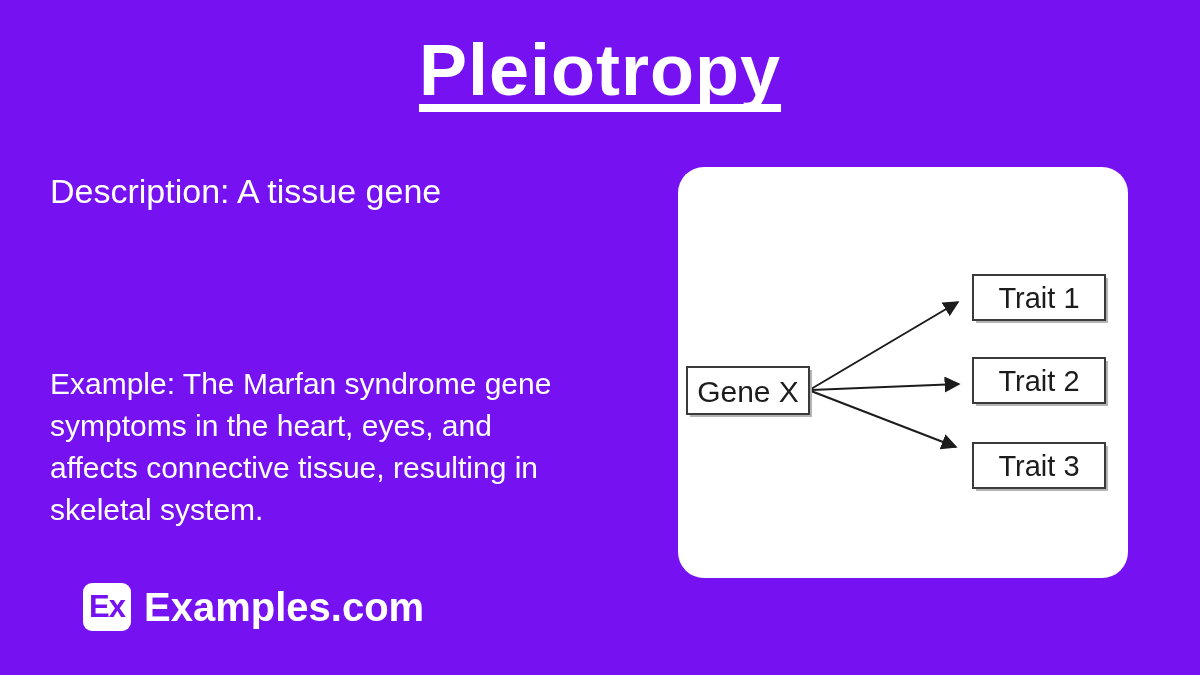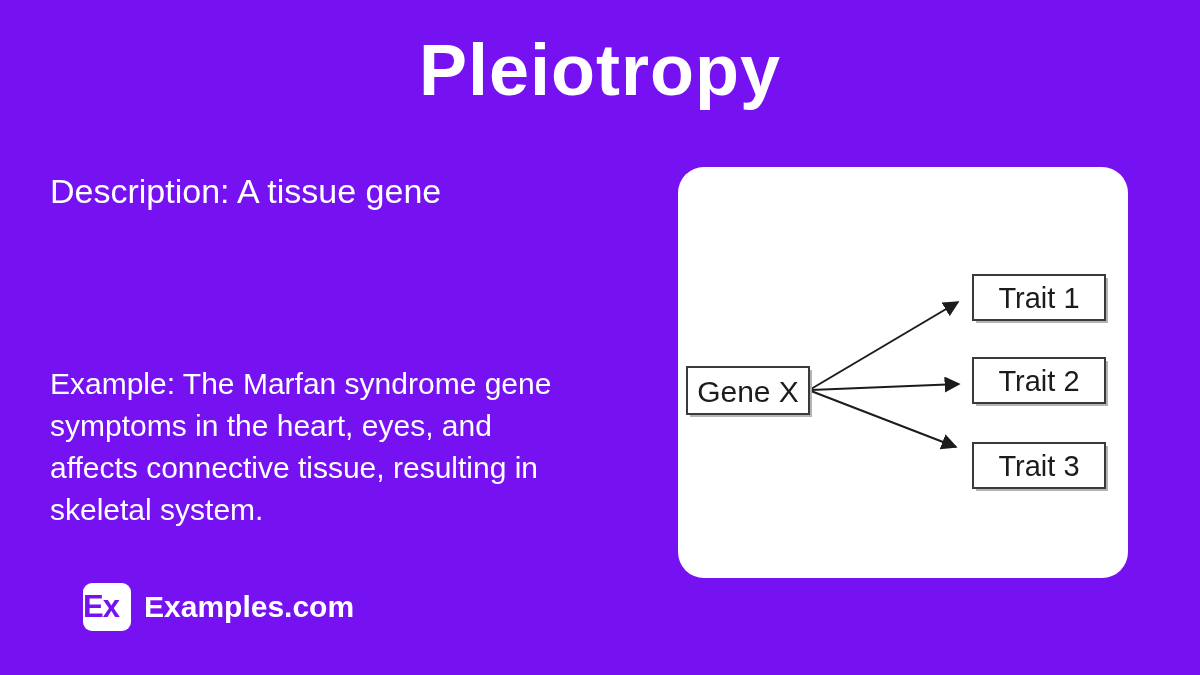--- a/index.html
+++ b/index.html
@@ -6,20 +6,21 @@
   .slide {
     position:relative; width:1200px; height:675px;
     background:#7612f2; overflow:hidden;
     font-family:"Liberation Sans", sans-serif;
   }
   .title {
     position:absolute; top:34px; left:0; width:100%;
     margin:0; text-align:center;
     color:#ffffff; font-size:72px; font-weight:bold; line-height:1;
     letter-spacing:1px;
+    text-decoration:underline;
     text-decoration-thickness:8px;
     text-underline-offset:9px;
     text-decoration-skip-ink:none;
   }
   .textblock { position:absolute; left:50px; color:#ffffff; }
   .desc { top:166px; font-size:34px; line-height:50px; }
   .example { top:363px; font-size:30px; line-height:42px; }
   .bold { font-weight:normal; }
   .card {
     position:absolute; left:678px; top:167px;
@@ -33,24 +34,24 @@
   }
   .node-rect { fill:#ffffff; stroke:#3a3a3a; stroke-width:2; }
   .node-shadow { fill:#b4b4b4; stroke:none; }
   .arrow-line { stroke:#1c1c1c; stroke-width:2; }
   .logo {
     position:absolute; left:83px; top:583px;
     display:flex; align-items:center; gap:13px;
   }
   .logo-badge {
     width:48px; height:48px; background:#ffffff; border-radius:9px;
-    display:flex; align-items:center; 
+    display:flex; align-items:center; justify-content:center;
     color:#7612f2; font-weight:bold; font-size:31px; letter-spacing:-1px;
   }
-  .logo-text { color:#ffffff; font-weight:bold; font-size:30px; }
+  .logo-text { color:#ffffff; font-weight:bold; font-size:40px; }
 </style>
 </head>
 <body>
 
 <div class="slide">
 
   <h1 class="title">Pleiotropy</h1>
 
   <div class="textblock desc">
     <div><span class="bold">Description:</span> <span>A tissue gene</span></div>

